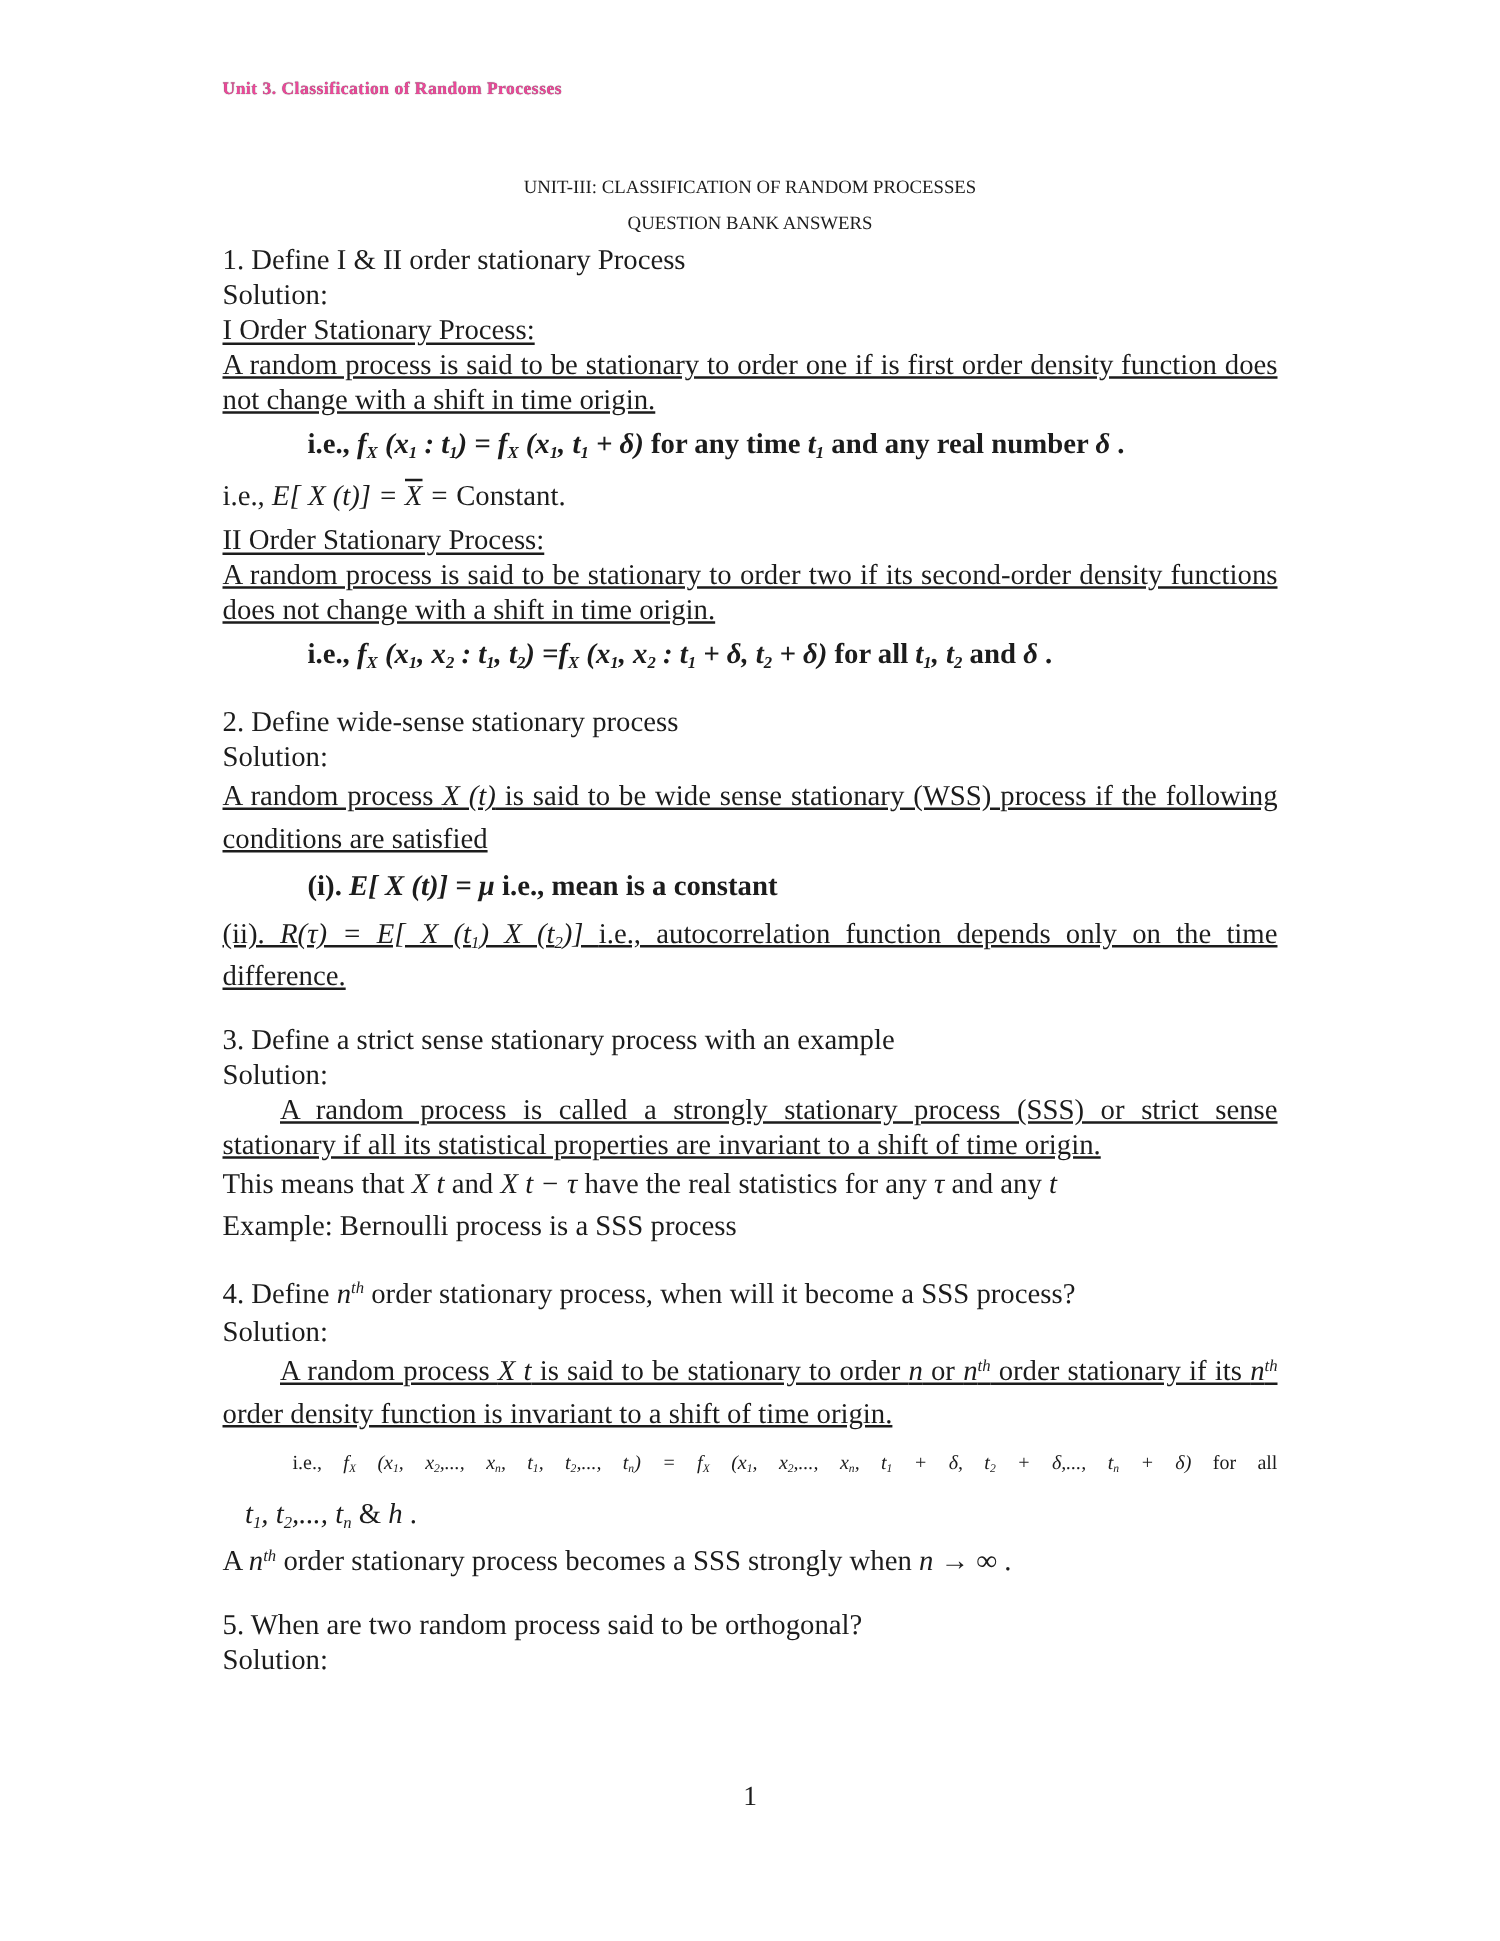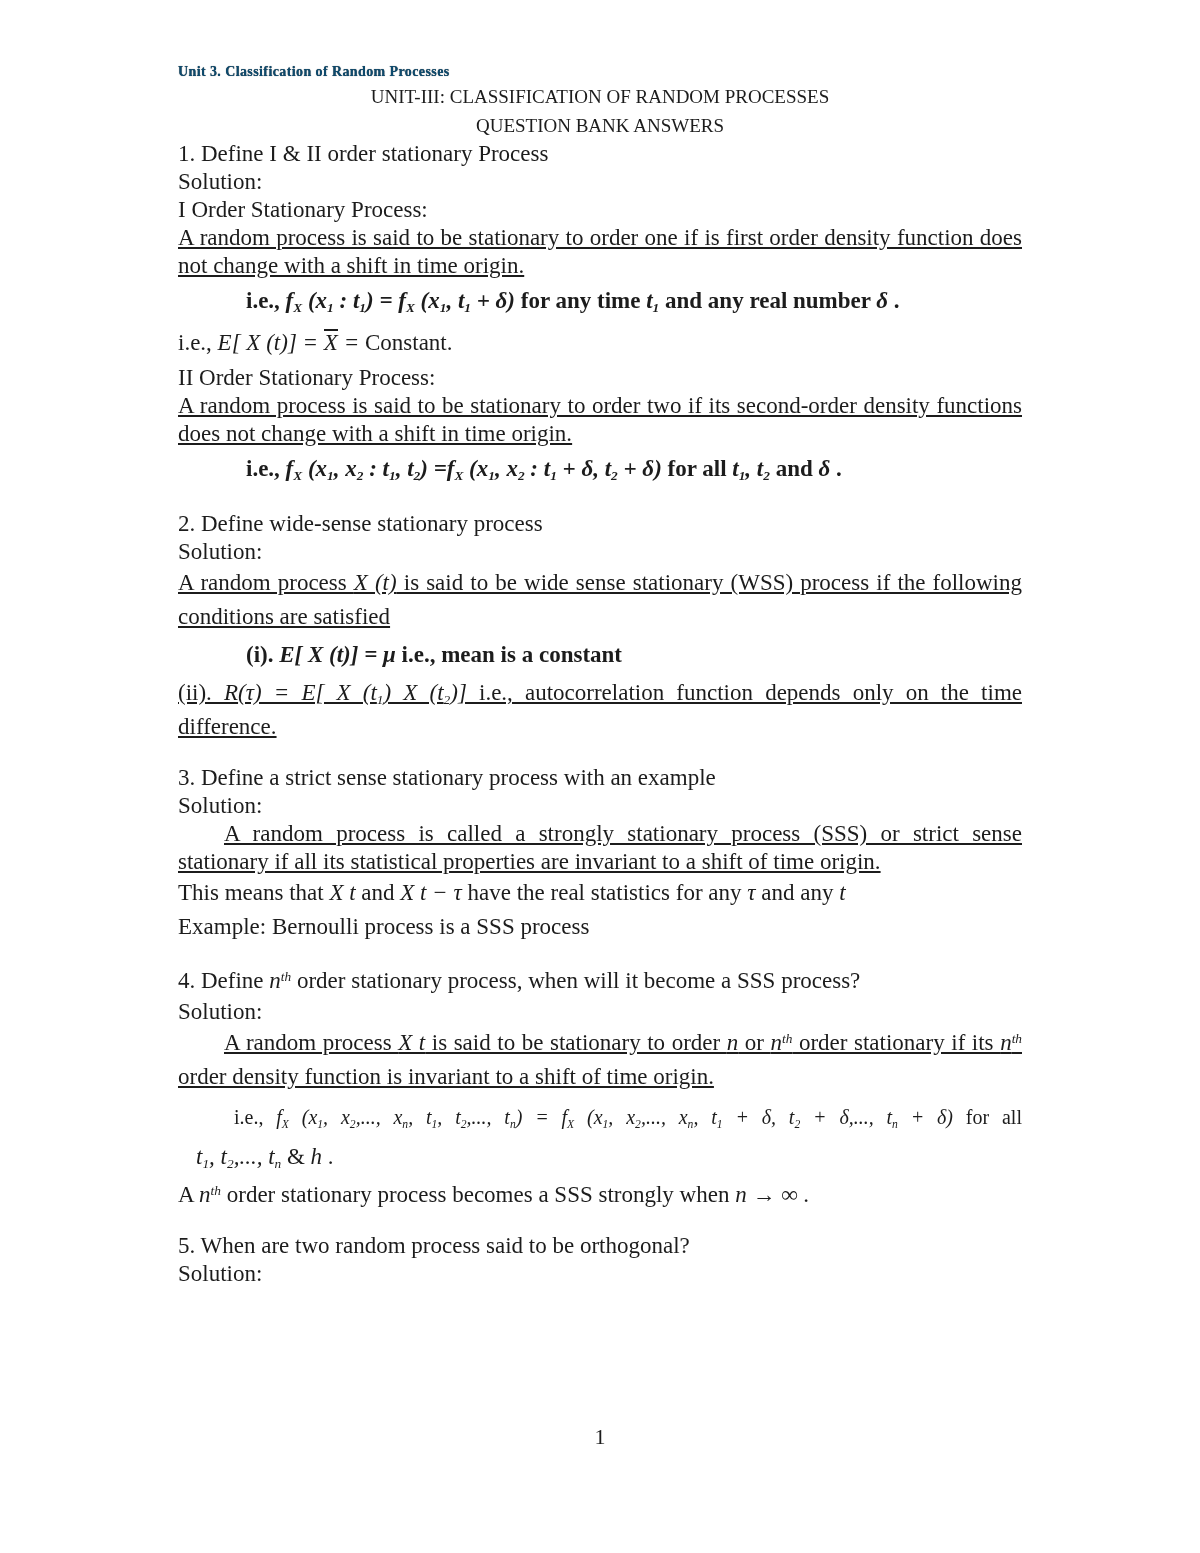--- a/index.html
+++ b/index.html
@@ -6,40 +6,40 @@
   .page{
     position:relative;
     width:1200px;height:1553px;
     background:#ffffff;
     font-family:"Liberation Serif","DejaVu Serif",serif;
     color:#1c1c1c;
     overflow:hidden;
   }
   .inner{padding:62px 178px 0 178px;}
   .doc-header{
-    font-size:14px;font-weight:bold;letter-spacing:0.4px;color:#0c4a6e;
+    font-size:14px;font-weight:bold;letter-spacing:0.4px;color:#ec4899;
     text-shadow:0 0 0.7px #333;
     line-height:20px;
   }
-  .title-block{text-align:center;font-size:19px;line-height:29px;}
+  .title-block{margin-top:54px;text-align:center;font-size:15px;line-height:29px;}
   .title-line{white-space:nowrap;}
   .title-bold{font-weight:bold;}
   .doc-body{font-size:23px;}
   .block{min-height:28px;}
   .q{line-height:28px;}
-  .hu{line-height:28px;text-underline-offset:3px;}
+  .hu{line-height:28px;text-decoration:underline;text-underline-offset:3px;}
   .para{line-height:28px;text-align:justify;text-decoration:underline;}
   .tall{line-height:34px;}
   .pind{text-indent:46px;}
   .formula{line-height:30px;padding:6px 0;}
   .ind{padding-left:68px;font-weight:bold;}
   .ind2{padding-left:18px;}
   .fjust{
     line-height:30px;padding:8px 0 4px;
-    font-size:20px;
+    font-size:16px;
     text-align:justify;text-align-last:justify;
     text-indent:56px;
   }
   .spacer{height:20px;min-height:20px;}
   .it{font-style:italic;}
   sub,sup{font-size:0.58em;line-height:0;}
   sub{vertical-align:-0.32em;}
   sup{vertical-align:0.55em;}
   .ov{display:inline-block;border-top:2px solid #1c1c1c;line-height:1.02;}
   .page-number{

